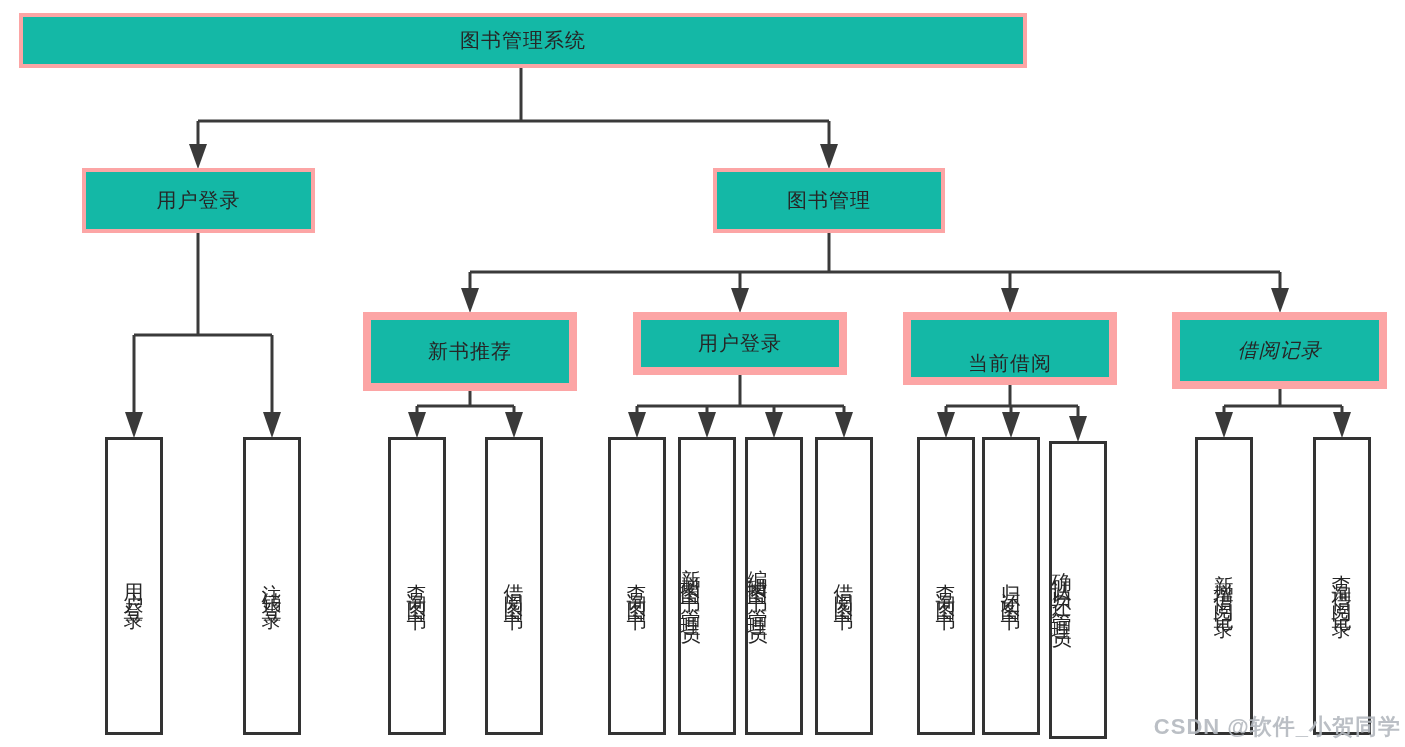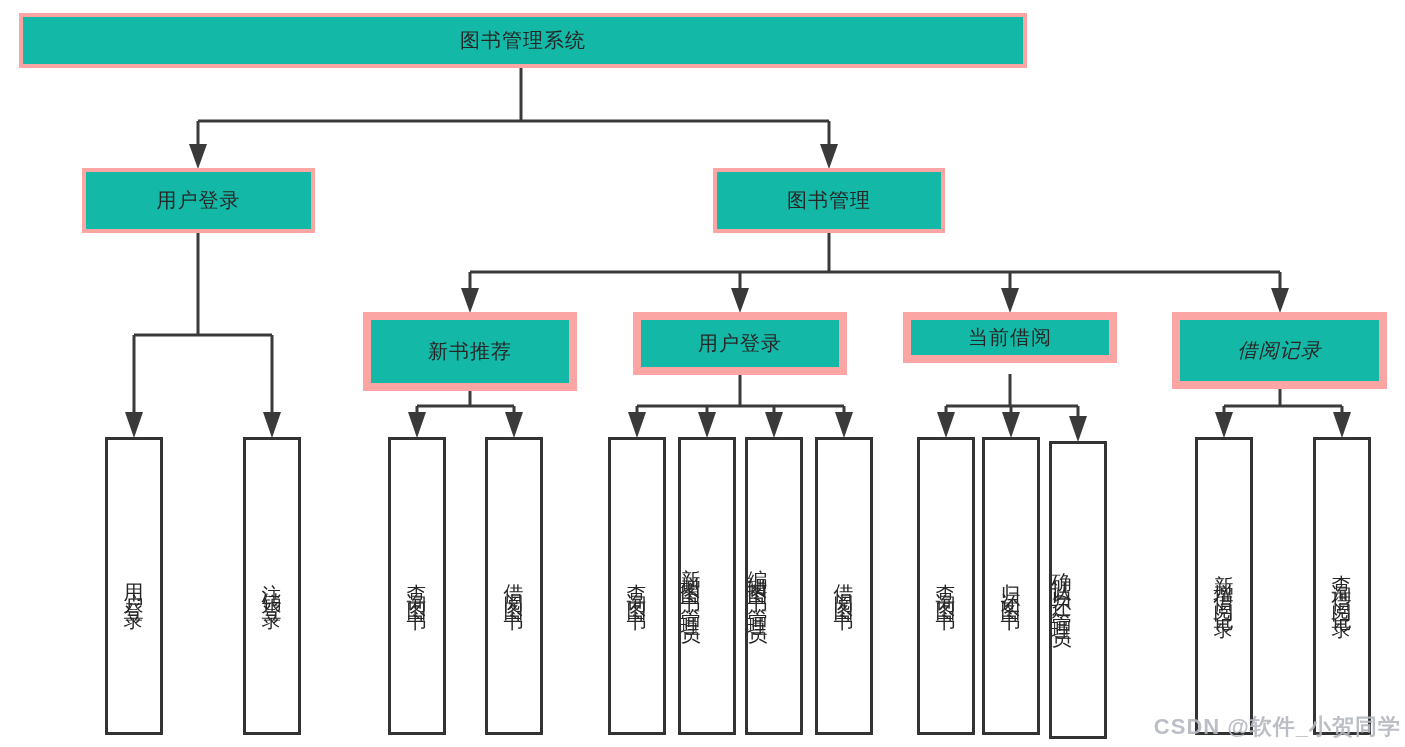--- a/index.html
+++ b/index.html
@@ -153,21 +153,21 @@
   <div class="node lvl1" style="left:713px; top:168px; width:232px; height:65px;">
     <span>图书管理</span>
   </div>
 
   <div class="node lvl2" style="left:363px; top:312px; width:214px; height:79px;">
     <span>新书推荐</span>
   </div>
   <div class="node lvl2" style="left:633px; top:312px; width:214px; height:63px;">
     <span>用户登录</span>
   </div>
-  <div class="node lvl2" style="left:903px; top:312px; width:214px; height:51px;">
+  <div class="node lvl2" style="left:903px; top:312px; width:214px; height:73px;align-items:flex-end;">
     <span>当前借阅</span>
   </div>
   <div class="node lvl2" style="left:1172px; top:312px; width:215px; height:77px;font-style:italic;">
     <span>借阅记录</span>
   </div>
 
   <div class="leaf" style="left:105px;">
     <span>用户登录</span>
   </div>
   <div class="leaf" style="left:243px;">

